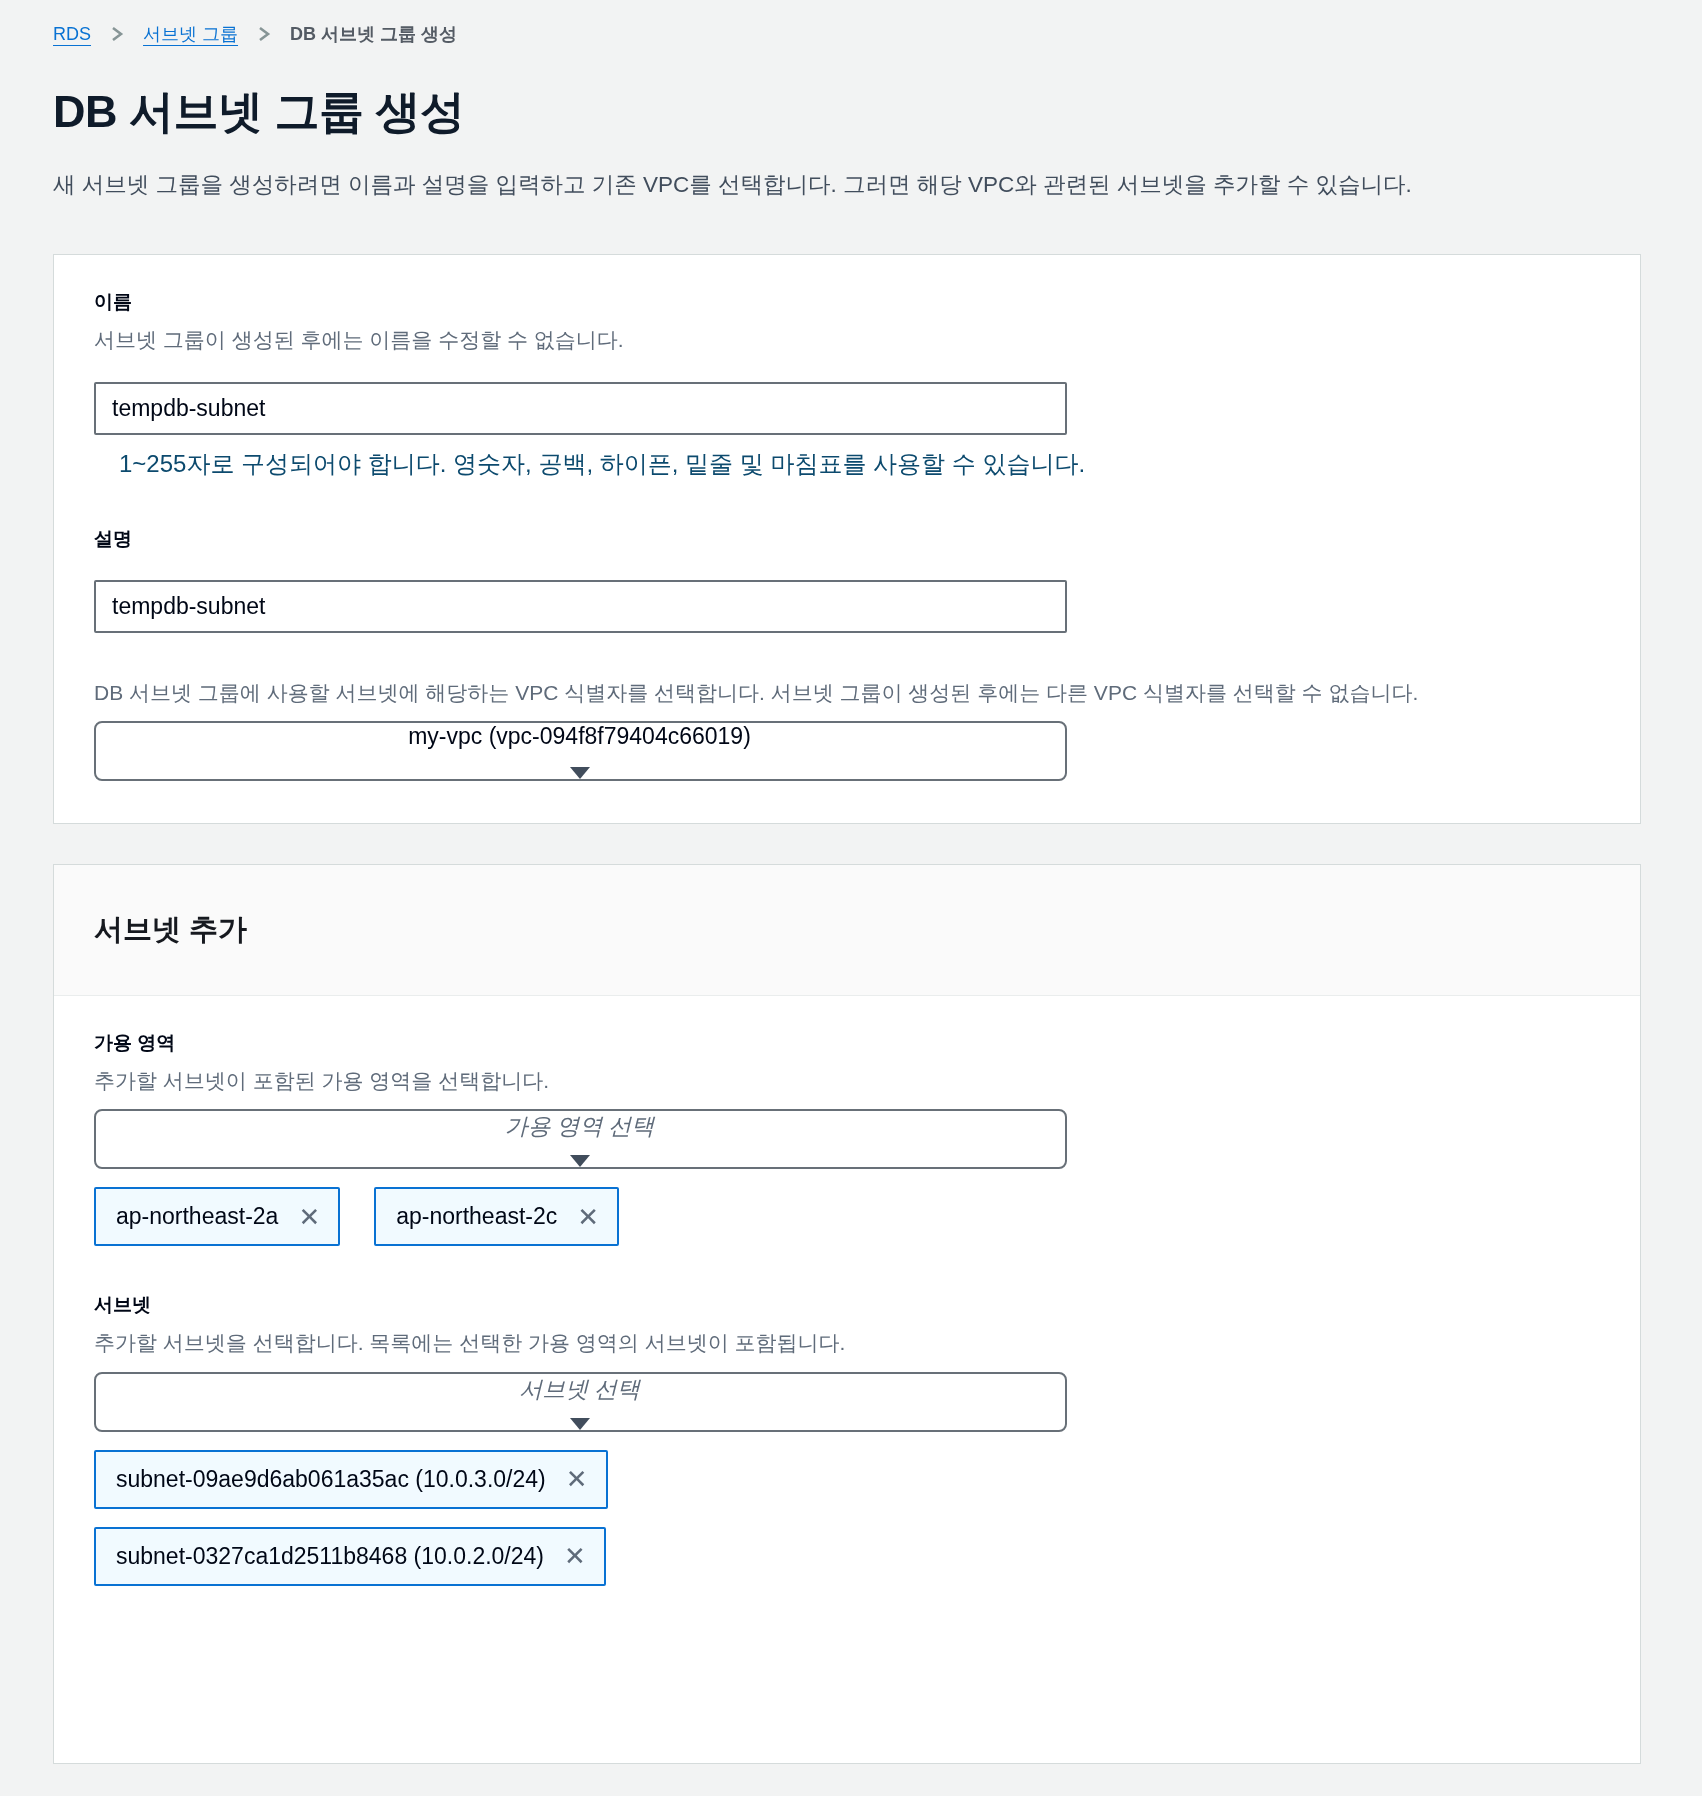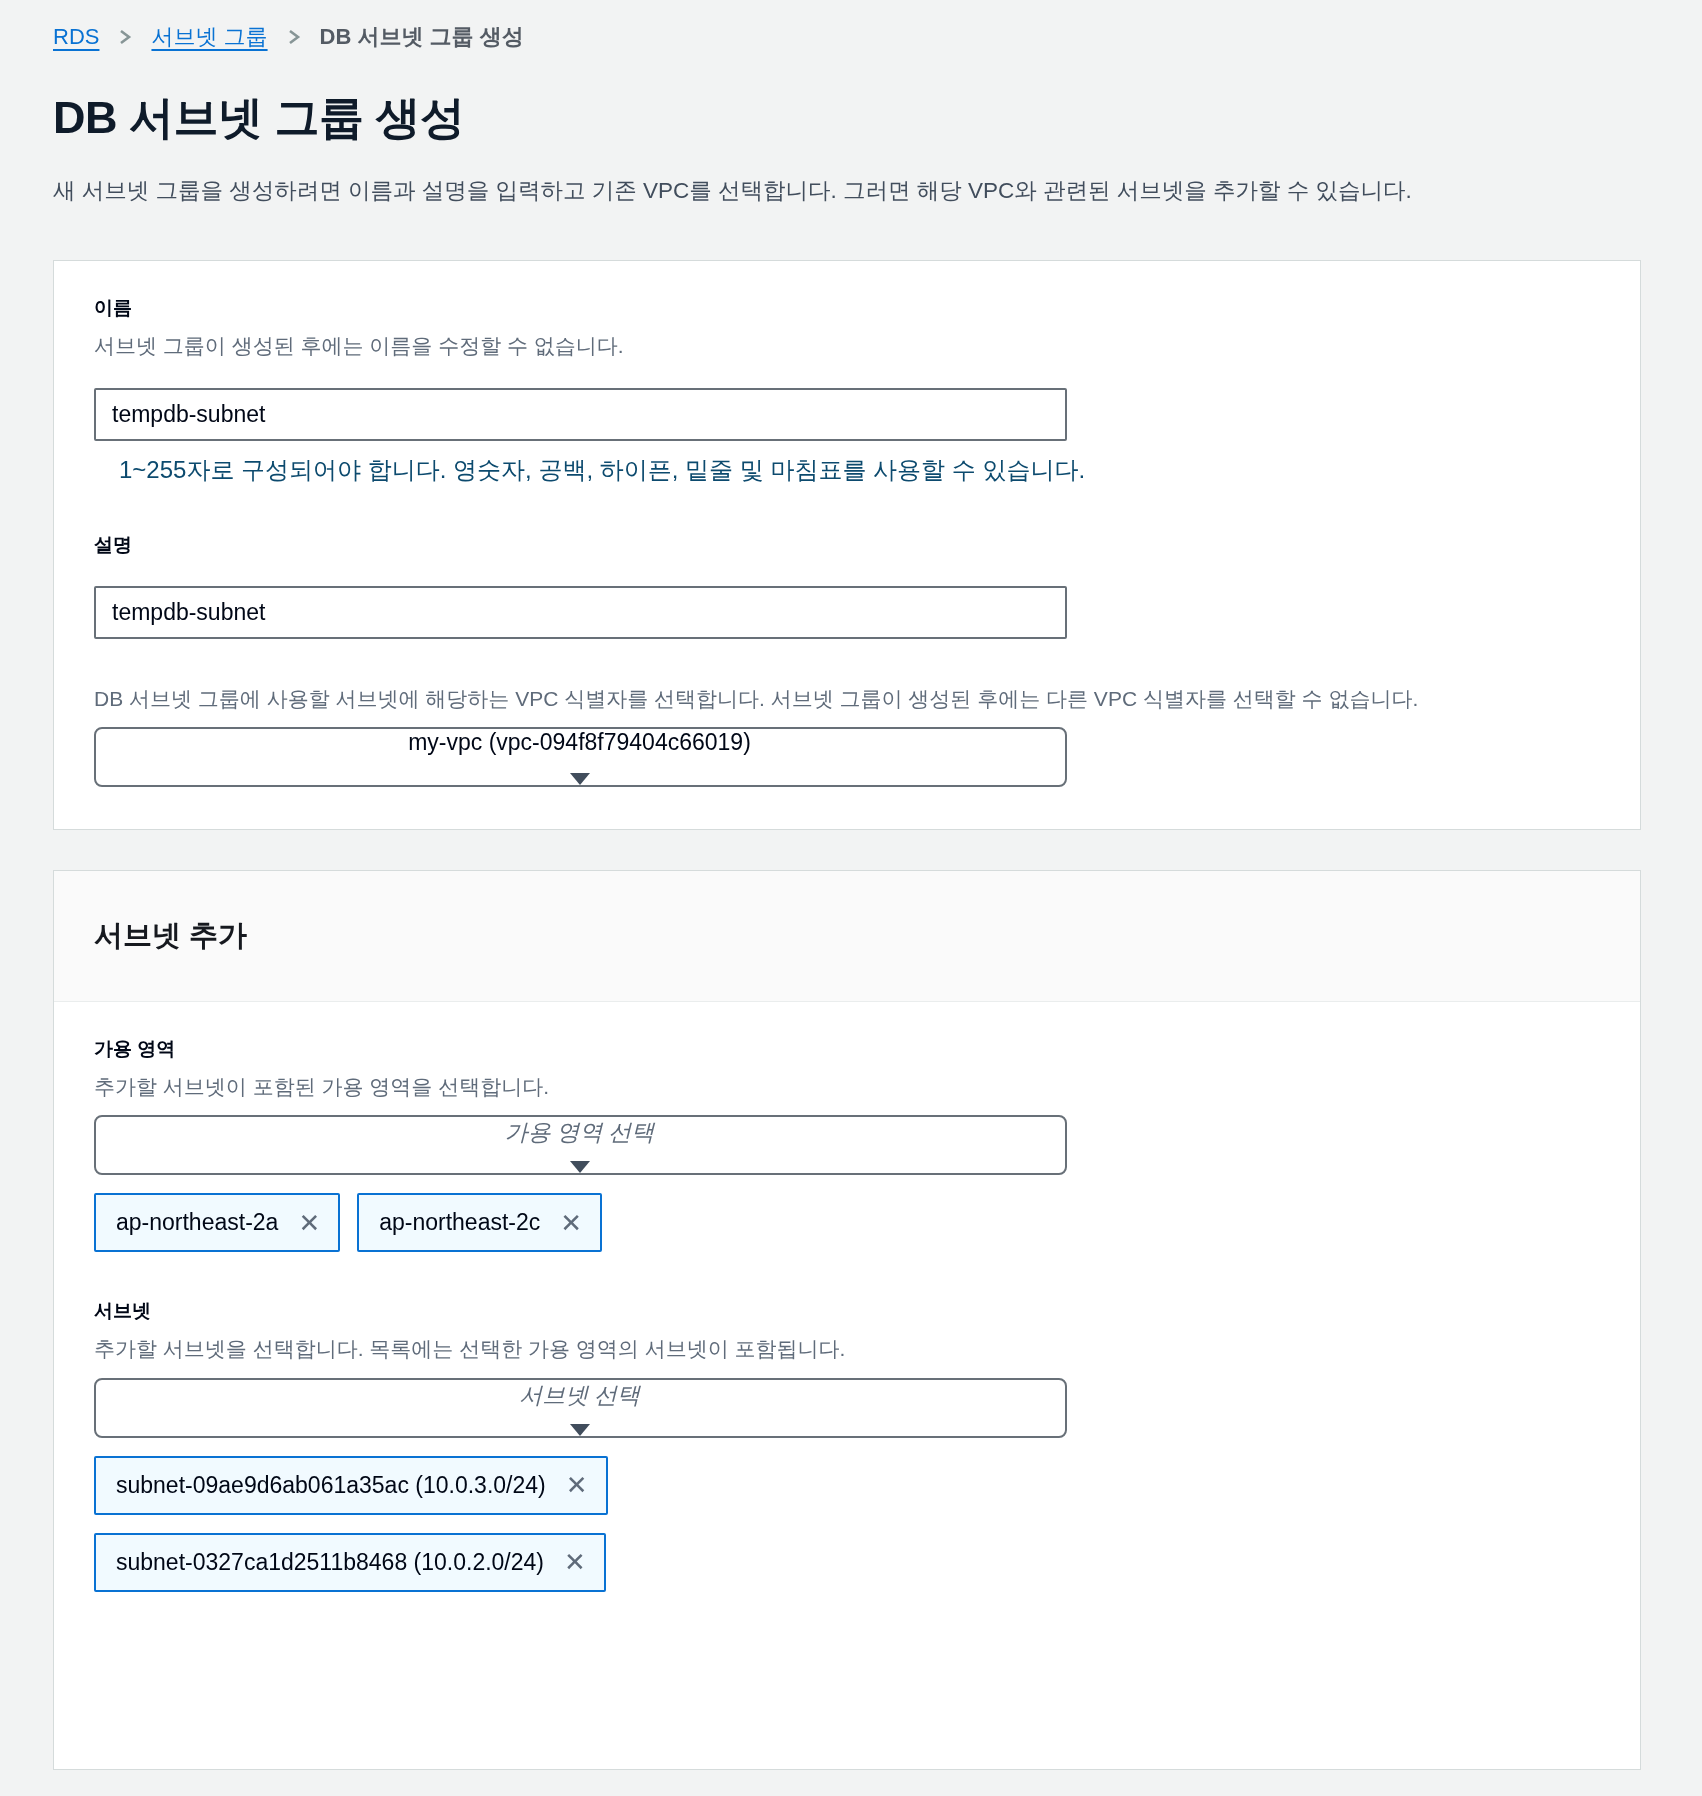--- a/index.html
+++ b/index.html
@@ -7,21 +7,21 @@
     margin: 0; padding: 0;
     width: 1702px; height: 1796px;
     overflow: hidden;
     background: #f2f3f3;
     font-family: "Liberation Sans", "DejaVu Sans", sans-serif;
     color: #16191f;
   }
   .content { padding: 20px 61px 0 53px; }
 
   
-  .breadcrumb { display: flex; align-items: center; gap: 18px; font-size: 22px; padding-top: 2px; }
+  .breadcrumb { display: flex; align-items: center; gap: 18px; font-size: 18px; padding-top: 2px; }
   .crumb-link { color: #0972d3; text-decoration: underline; text-underline-offset: 5px; cursor: pointer; }
   .crumb-current { color: #545b64; font-weight: 700; }
   .crumb-sep { display: inline-flex; align-items: center; }
   .crumb-sep svg { stroke: #879596; }
 
   
   h1.page-title { font-size: 45px; font-weight: 700; margin: 36px 0 0 0; color: #0f1b2a; letter-spacing: -0.5px; }
   .page-subtitle { font-size: 22.5px; color: #414d5c; margin-top: 28px; line-height: 1.35; }
 
   
@@ -75,21 +75,21 @@
 
   
   .token-row { display: flex; flex-wrap: wrap; }
   .token-row.stacked { display: block; }
   .token {
     display: inline-flex; align-items: center; gap: 20px;
     background: #f1faff;
     border: 2px solid #0972d3; border-radius: 2px;
     padding: 14px 18px 14px 20px;
     font-size: 23px; color: #000716;
-    margin-top: 18px; margin-right: 17px;
+    margin-top: 18px; margin-right: 34px;
   }
   .token-row.stacked .token { display: inline-flex; margin-right: 0; }
   .token-row.stacked .token-line { display: block; }
   .token-close {
     font-size: 26px; color: #5f6b7a; font-weight: 700;
     line-height: 1; cursor: pointer;
     font-family: "DejaVu Sans", sans-serif;
   }
 </style>
 </head>

